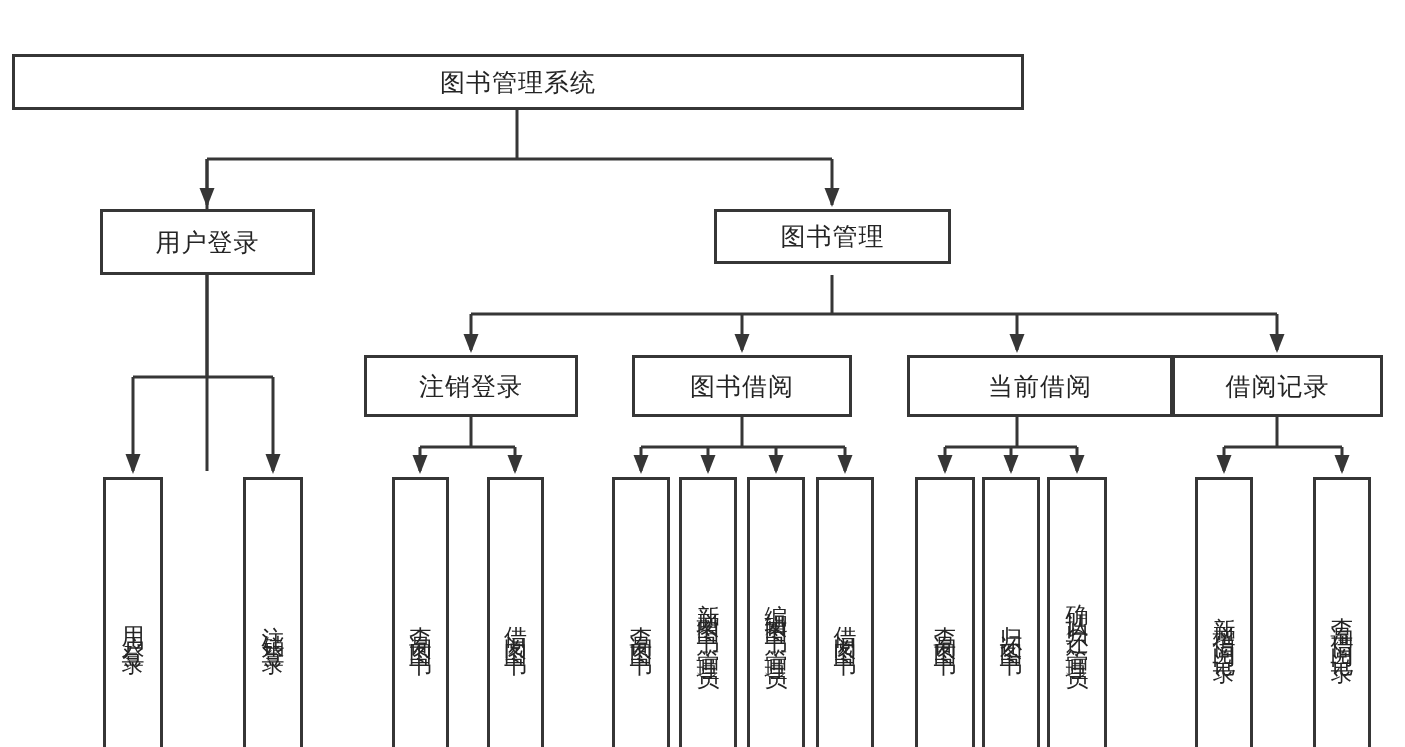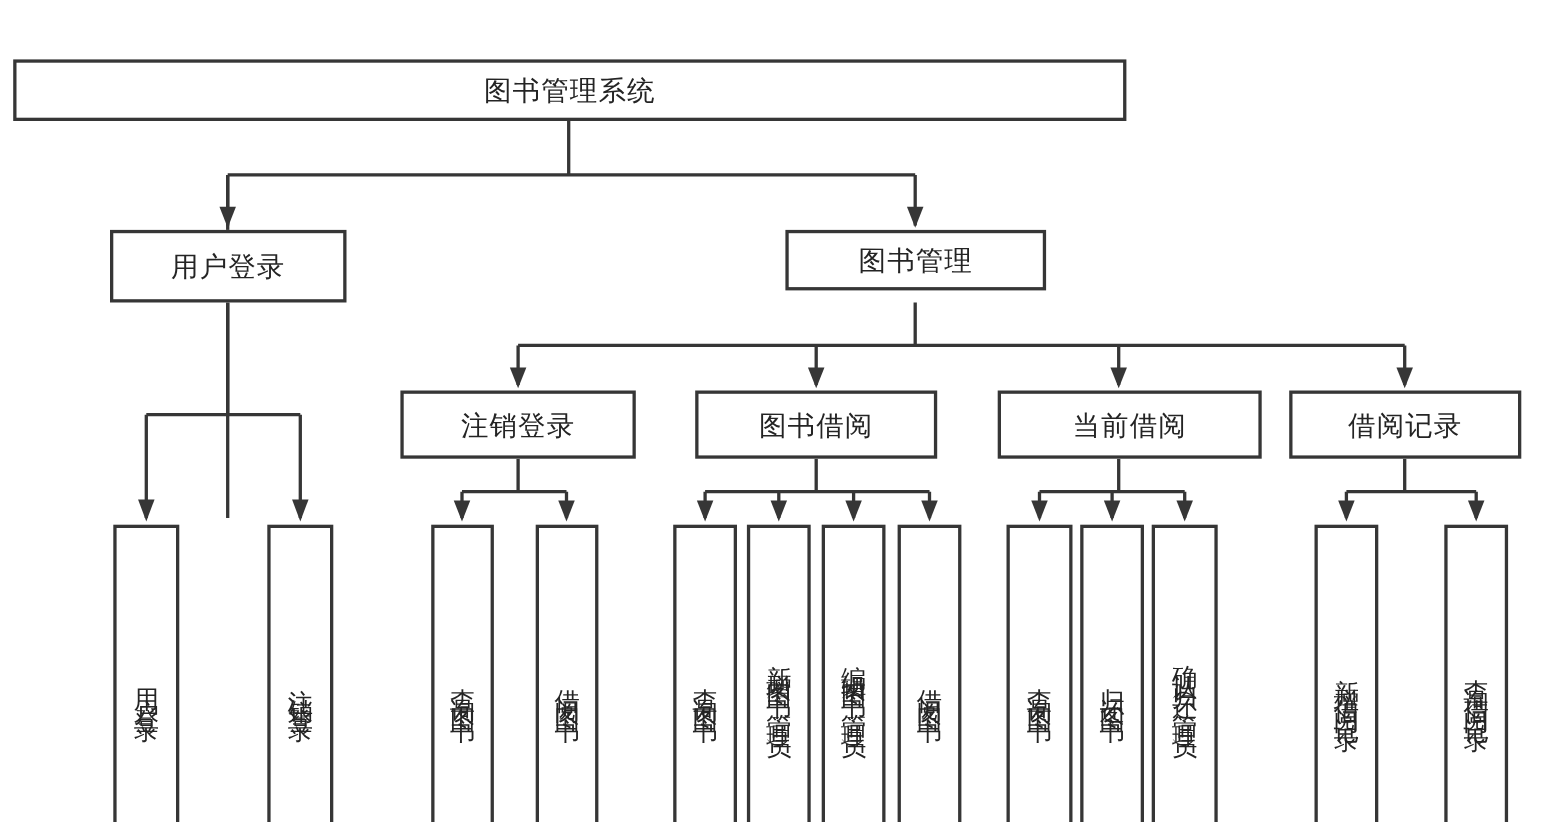--- a/index.html
+++ b/index.html
@@ -133,21 +133,21 @@
   <div class="box h" style="left:714px; top:168px; width:237px; height:55px;">
     <span>图书管理</span>
   </div>
 
   <div class="box h" style="left:364px; top:314px; width:214px; height:62px;">
     <span>注销登录</span>
   </div>
   <div class="box h" style="left:632px; top:314px; width:220px; height:62px;">
     <span>图书借阅</span>
   </div>
-  <div class="box h" style="left:907px; top:314px; width:240px; height:62px;">
+  <div class="box h" style="left:907px; top:314px; width:266px; height:62px;">
     <span>当前借阅</span>
   </div>
   <div class="box h" style="left:1172px; top:314px; width:211px; height:62px;">
     <span>借阅记录</span>
   </div>
 
   <div class="box v" style="left:103px; top:436px; width:60px; height:298px;">
     <span>用户登录</span>
   </div>
   <div class="box v" style="left:243px; top:436px; width:60px; height:298px;">

